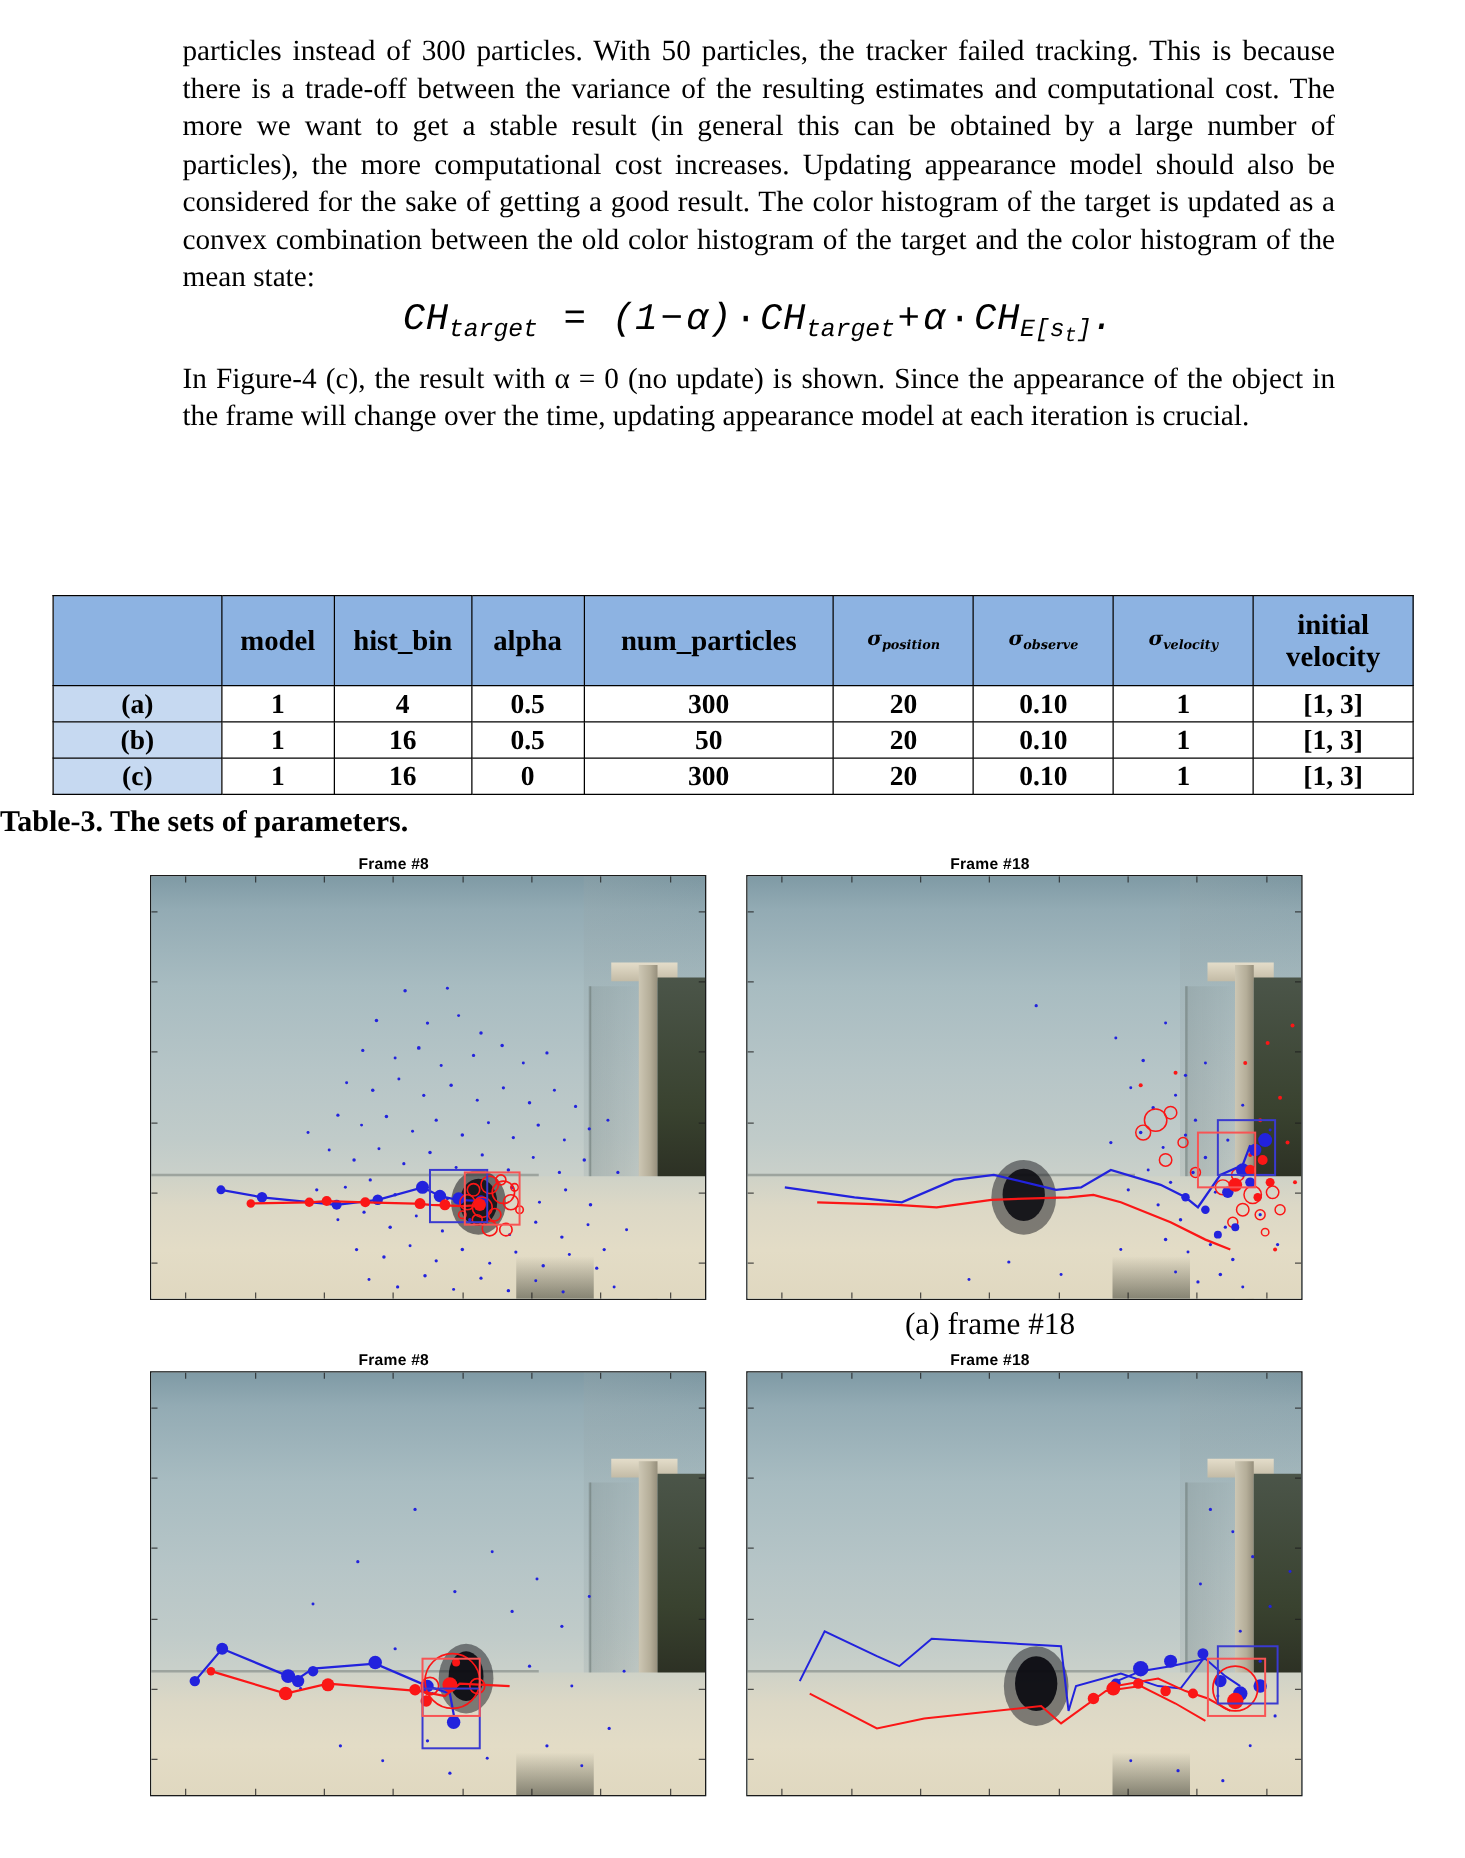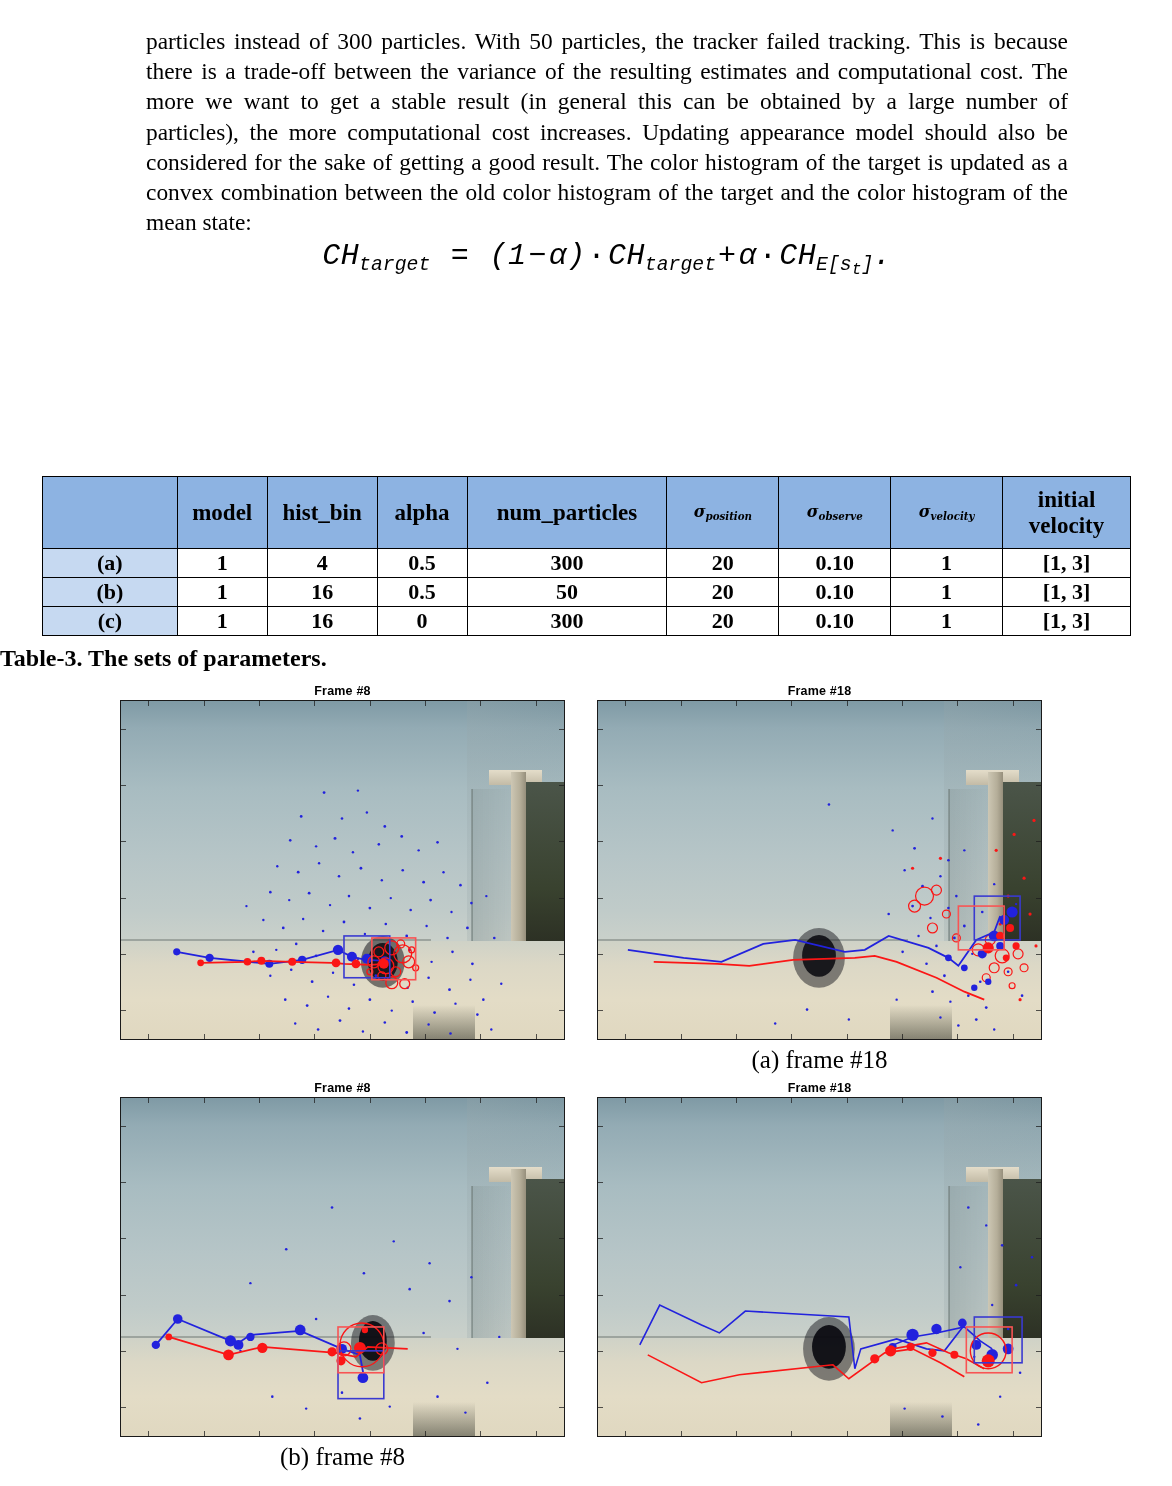--- a/index.html
+++ b/index.html
@@ -125,21 +125,21 @@
     left: 0;
     top: 683px;
     width: 1172px;
   }
   .fig-row {
     position: relative;
     height: 397px;
   }
   .fig-cell {
     position: absolute;
-    width: 445px;
+    width: 390px;
   }
   .fig-cell.left  { left: 120px; }
   .fig-cell.right { left: 597px; }
 
   .frame-title {
     text-align: center;
     font-family: "Liberation Sans", sans-serif;
     font-weight: bold;
     font-size: 12.5px;
     color: #000;
@@ -272,20 +272,21 @@
 
 <div id="prose">
   <p class="para">particles instead of 300 particles. With 50 particles, the tracker failed tracking. This is because there is a trade-off between the variance of the resulting estimates and computational cost. The more we want to get a stable result (in general this can be obtained by a large number of particles), the more computational cost increases. Updating appearance model should also be considered for the sake of getting a good result. The color histogram of the target is updated as a convex combination between the old color histogram of the target and the color histogram of the mean state:</p>
 
   <div class="equation">
     <span><span>CH</span><sub>target</sub></span>
     <span class="op">=</span>
     <span>(1</span><span class="op">−</span><span>α</span><span>)</span><span class="op">·</span><span><span>CH</span><sub>target</sub></span><span class="op">+</span><span>α</span><span class="op">·</span><span><span>CH</span><sub><span>E[</span><span>s</span><sub>t</sub><span>]</span></sub></span><span>.</span>
   </div>
 
+  <p class="para para-2">In Figure-4 (c), the result with  α = 0  (no update) is shown. Since the appearance of the object in the frame will change over the time, updating appearance model at each iteration is crucial.</p>
 </div>
 
 <div id="params-table-wrap">
   <table class="params">
     <thead>
       <tr>
         <th class="corner c-label"></th>
         <th class="c-model">model</th>
         <th class="c-hist">hist_bin</th>
         <th class="c-alpha">alpha</th>
@@ -799,21 +800,20 @@
           </div>
         <div class="ticks-right">
             <i></i>
             <i></i>
             <i></i>
             <i></i>
             <i></i>
             <i></i>
           </div>
       </div>
-      <div class="caption">(b) frame #8</div>
     </div>
 
     <div class="fig-cell right">
       <div class="frame-title">Frame #18</div>
       <div class="panel">
         <div class="scene">
           <div class="wall-right"></div>
           <div class="door-panel"></div>
           <div class="door-edge"></div>
           <div class="door-head"></div>

